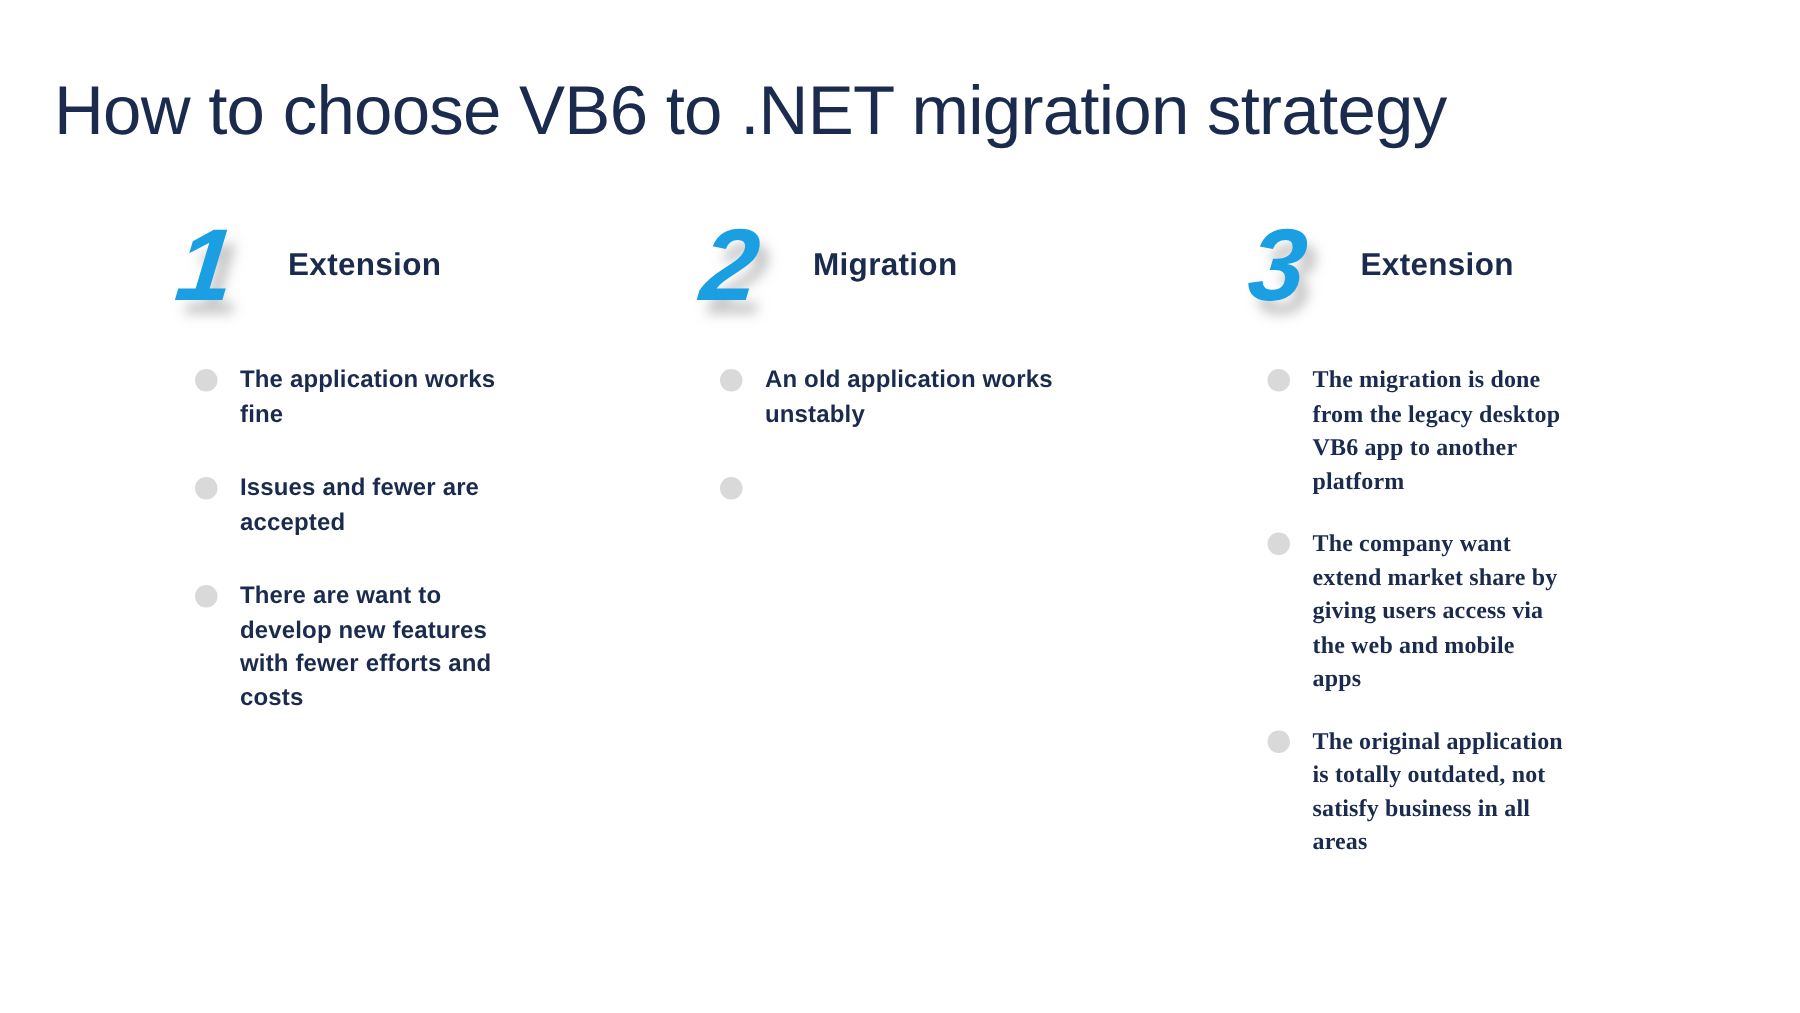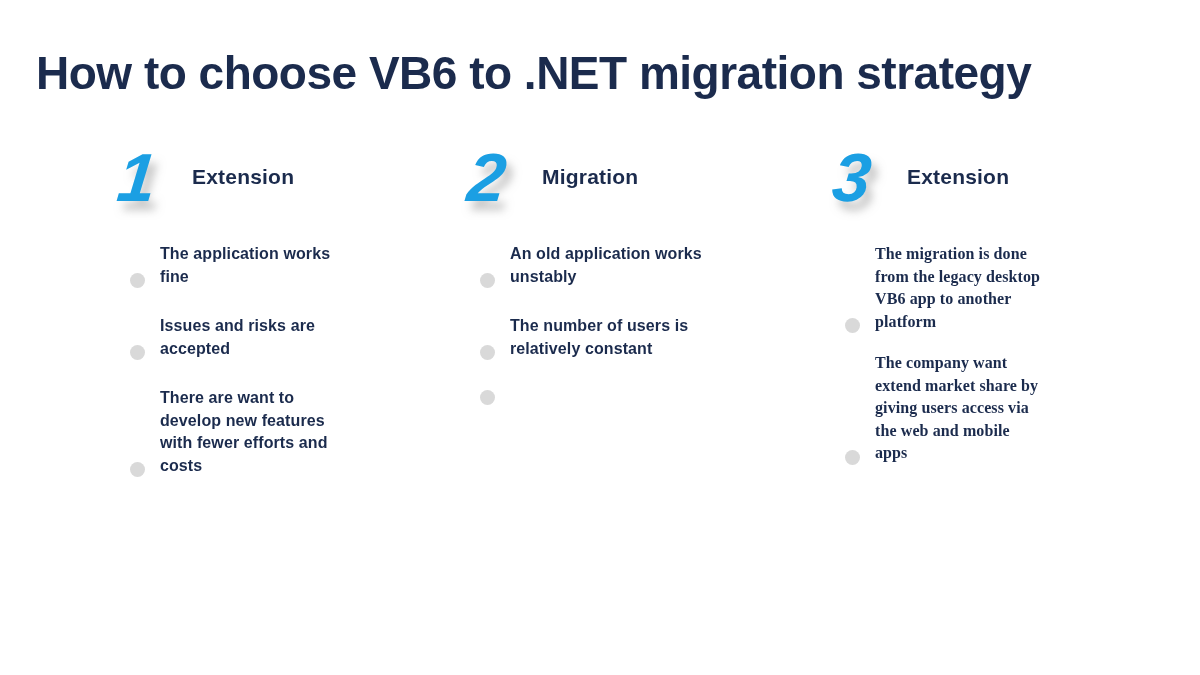--- a/index.html
+++ b/index.html
@@ -17,21 +17,21 @@
   }
   .slide {
     position: relative;
     width: 1200px; height: 675px;
     background: var(--background);
   }
   .title {
     position: absolute;
     left: 36px; top: 46px;
     font-size: 46px;
-    font-weight: 700;
+    font-weight: 400;
     letter-spacing: -0.5px;
     color: var(--navy);
   }
   .column {
     position: absolute;
     top: 137px;
     width: 285px;
   }
   .col-1 { left: 118px; }
   .col-2 { left: 468px; }
@@ -60,21 +60,21 @@
     color: var(--navy);
     letter-spacing: 0.2px;
   }
   .bullets {
     list-style: none;
     margin-top: 26px;
     padding-left: 12px;
   }
   .bullet {
     display: flex;
-    align-items: flex-end;
+    align-items: flex-start;
     margin-bottom: 27px;
   }
   .col-3 .bullet { margin-bottom: 19px; font-family: Liberation Serif, serif; }
   .dot {
     flex-shrink: 0;
     width: 15px; height: 15px;
     border-radius: 50%;
     background: var(--bullet-gray);
     margin-top: 3px;
     margin-right: 15px;
@@ -100,21 +100,21 @@
       <h2 class="col-heading">Extension</h2>
     </header>
     <ul class="bullets">
       <li class="bullet">
         <span class="dot"></span>
         <span class="bullet-text">The application works
 fine</span>
       </li>
       <li class="bullet">
         <span class="dot"></span>
-        <span class="bullet-text">Issues and risks are
+        <span class="bullet-text">Issues and fewer are
 accepted</span>
       </li>
       <li class="bullet">
         <span class="dot"></span>
         <span class="bullet-text">There are want to
 develop new features
 with fewer efforts and
 costs</span>
       </li>
     </ul>
@@ -123,25 +123,20 @@
   <section class="column col-2">
     <header class="col-header">
       <span class="step-num">2</span>
       <h2 class="col-heading">Migration</h2>
     </header>
     <ul class="bullets">
       <li class="bullet">
         <span class="dot"></span>
         <span class="bullet-text">An old application works
 unstably</span>
-      </li>
-      <li class="bullet">
-        <span class="dot"></span>
-        <span class="bullet-text">The number of users is
-relatively constant</span>
       </li>
       <li class="bullet">
         <span class="dot"></span>
       </li>
     </ul>
   </section>
 
   <section class="column col-3">
     <header class="col-header">
       <span class="step-num">3</span>
@@ -156,15 +151,22 @@
 platform</span>
       </li>
       <li class="bullet">
         <span class="dot"></span>
         <span class="bullet-text">The company want
 extend market share by
 giving users access via
 the web and mobile
 apps</span>
       </li>
+      <li class="bullet">
+        <span class="dot"></span>
+        <span class="bullet-text">The original application
+is totally outdated, not
+satisfy business in all
+areas</span>
+      </li>
     </ul>
   </section>
 </div>
 
 </body></html>

